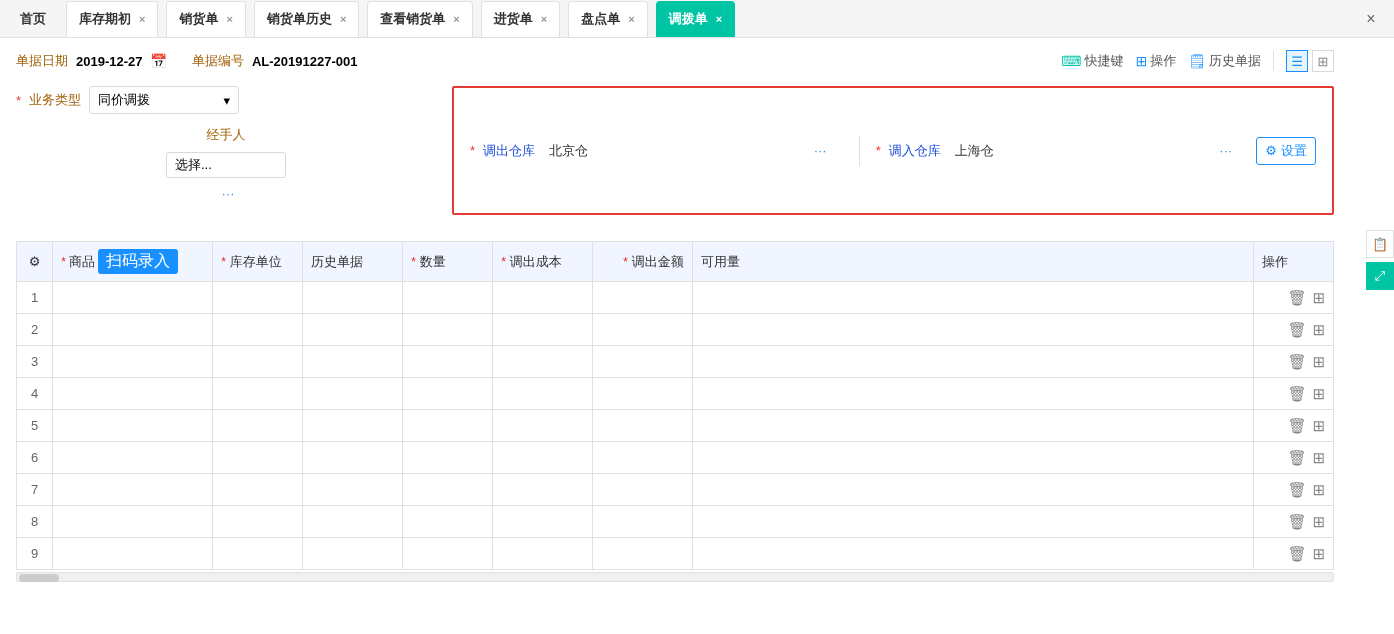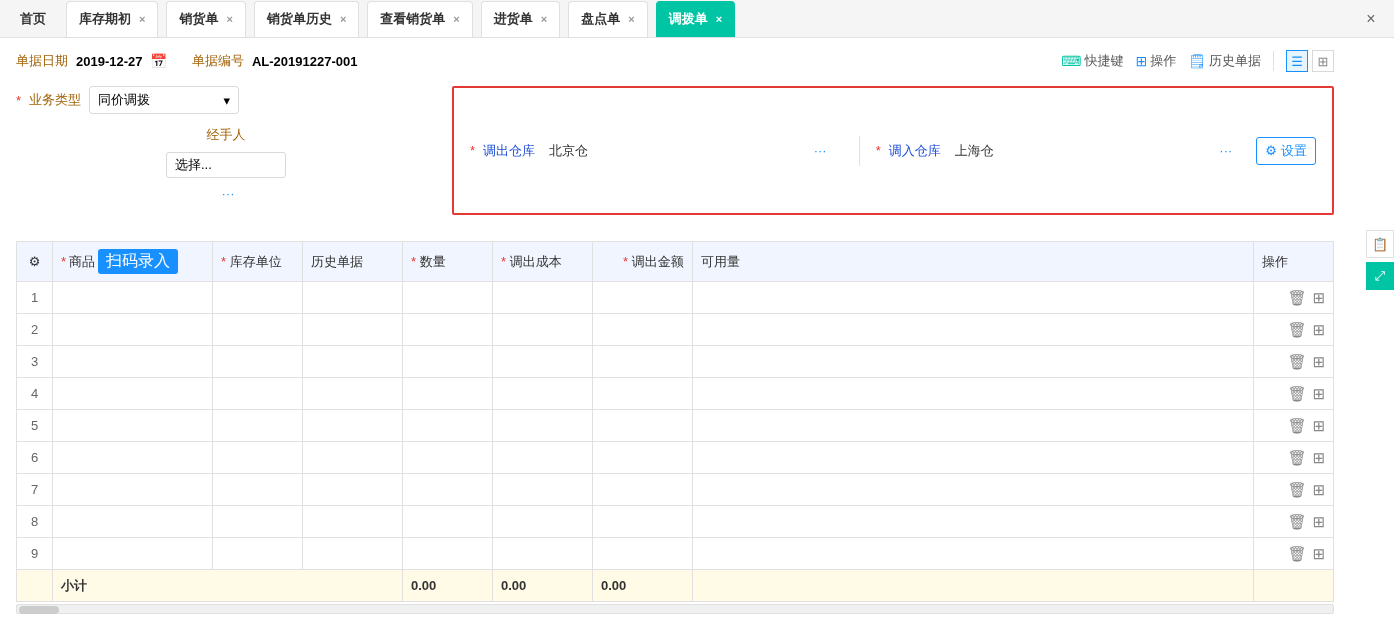--- a/index.html
+++ b/index.html
@@ -622,29 +622,20 @@
             <td></td>
             <td></td>
             <td></td>
             <td>
               <div class="table-op-cell">
                 <span class="op-icon">🗑</span>
                 <span class="op-icon">⊞</span>
               </div>
             </td>
           </tr>
-        <tr class="subtotal-row">
-          <td></td>
-          <td colspan="3">小计</td>
-          <td>0.00</td>
-          <td>0.00</td>
-          <td>0.00</td>
-          <td></td>
-          <td></td>
-        </tr>
       </tbody>
     </table>
 
     <div class="scroll-area">
       <div class="scroll-thumb"></div>
     </div>
   </div>
 
   <div class="right-float">
     <div class="float-btn">

